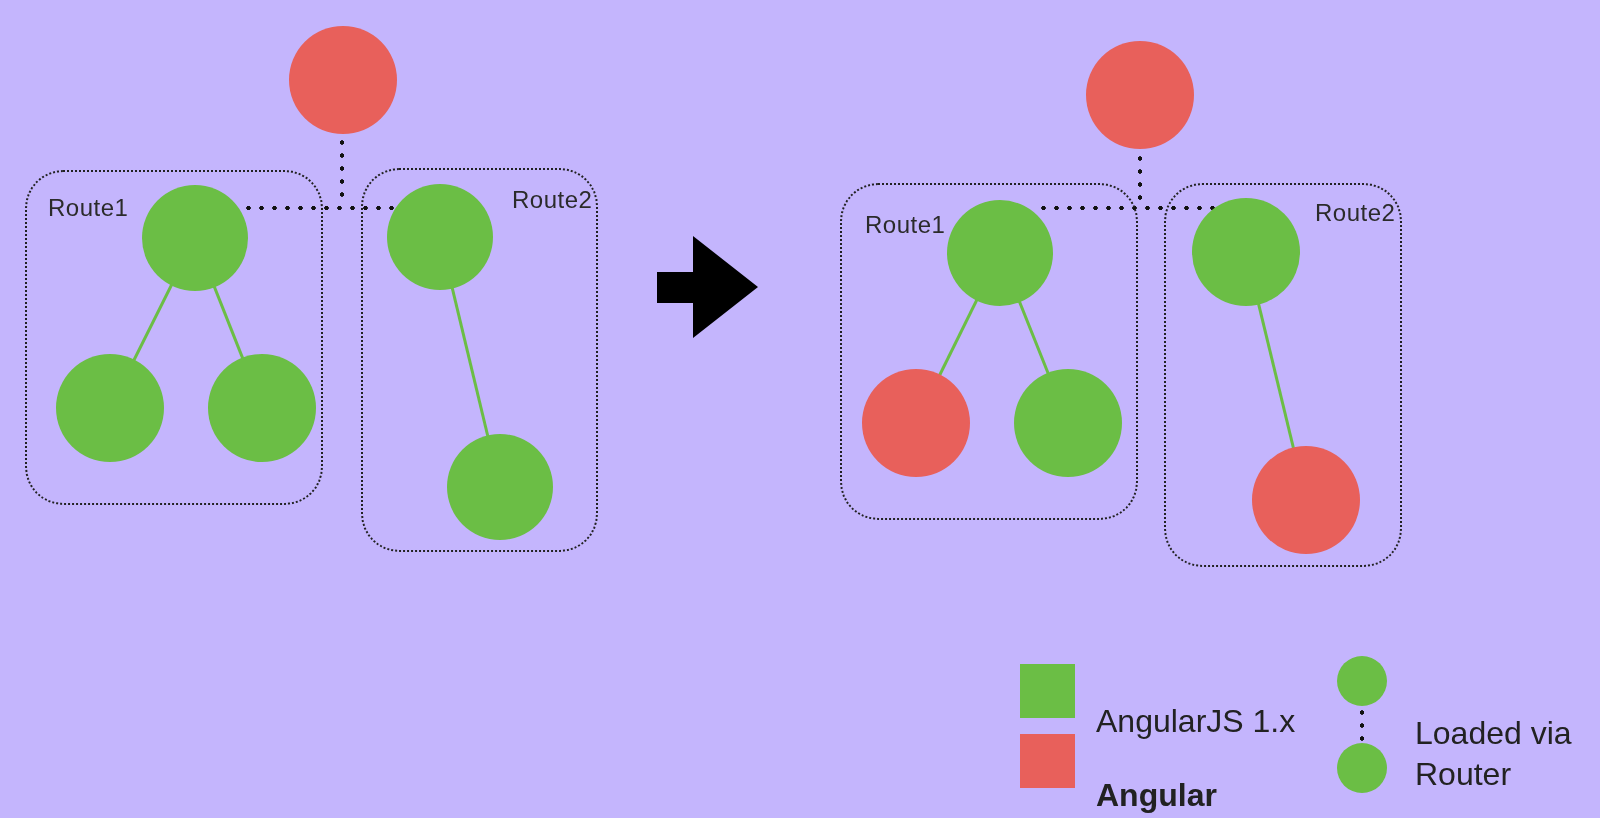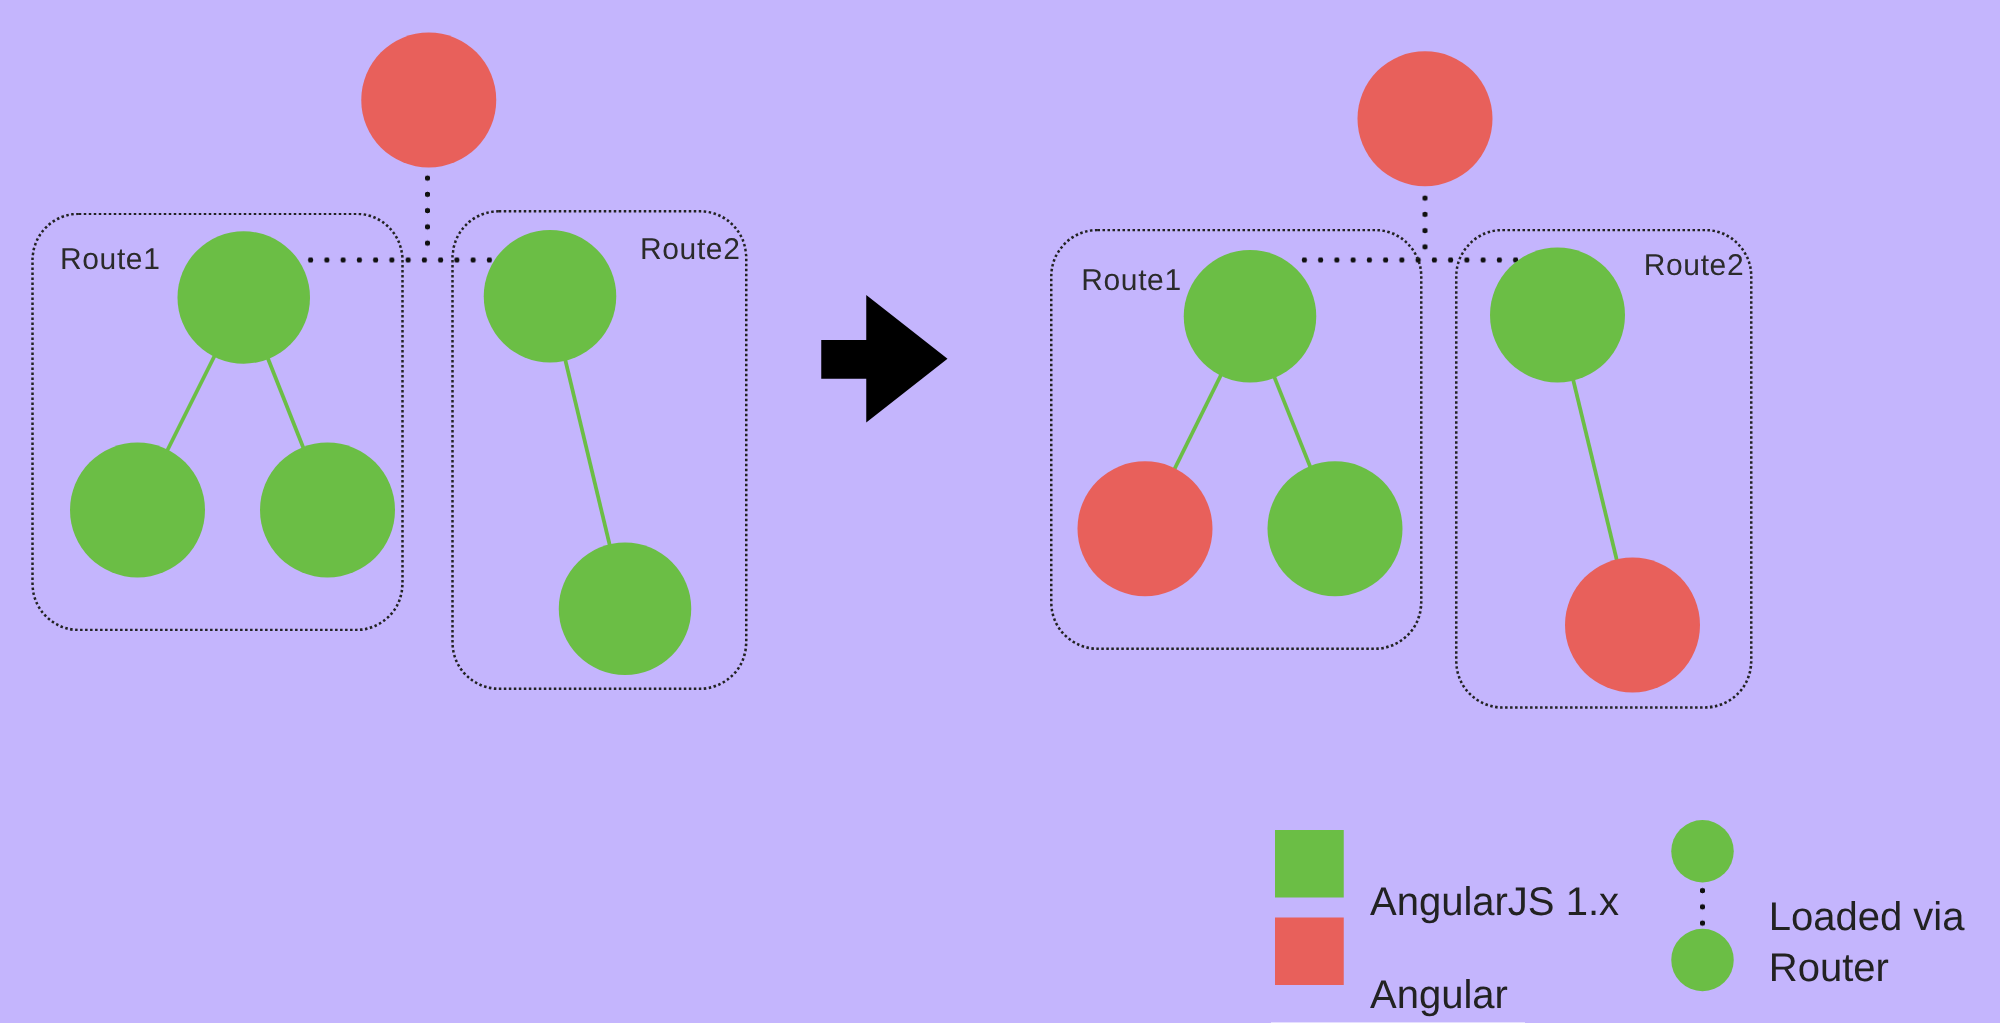--- a/index.html
+++ b/index.html
@@ -80,21 +80,21 @@
   <div class="node red" style="left:862px;  top:369px; width:108px; height:108px;"></div>
   <div class="node green" style="left:1014px; top:369px; width:108px; height:108px;"></div>
   <div class="node green" style="left:1192px; top:198px; width:108px; height:108px;"></div>
   <div class="node red" style="left:1252px; top:446px; width:108px; height:108px;"></div>
 
   <div>
     <div class="legend-swatch green" style="left:1020px; top:664px;"></div>
     <div class="legend-label" style="left:1096px; top:670px;">AngularJS 1.x</div>
 
     <div class="legend-swatch red" style="left:1020px; top:734px;"></div>
-    <div class="legend-label" style="left:1096px; top:744px;">Angular</div>
+    <div class="legend-label" style="left:1096px; top:744px;font-weight:bold;">Angular</div>
 
     <div class="node green" style="left:1337px; top:656px; width:50px; height:50px;"></div>
     <div class="dots-v" style="left:1360px; top:706px; height:38px;"></div>
     <div class="node green" style="left:1337px; top:743px; width:50px; height:50px;"></div>
     <div class="legend-label wrap" style="left:1415px; top:680px;">Loaded via Router</div>
   </div>
 
 </div>
 
 </body></html>

